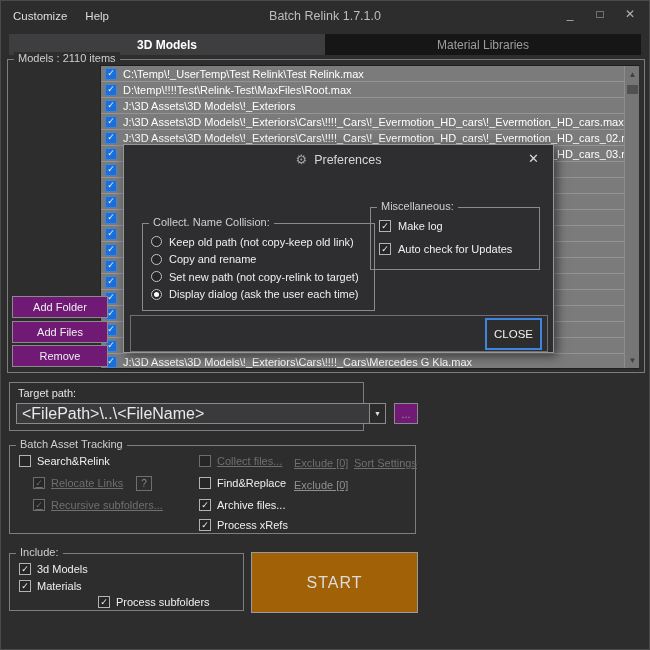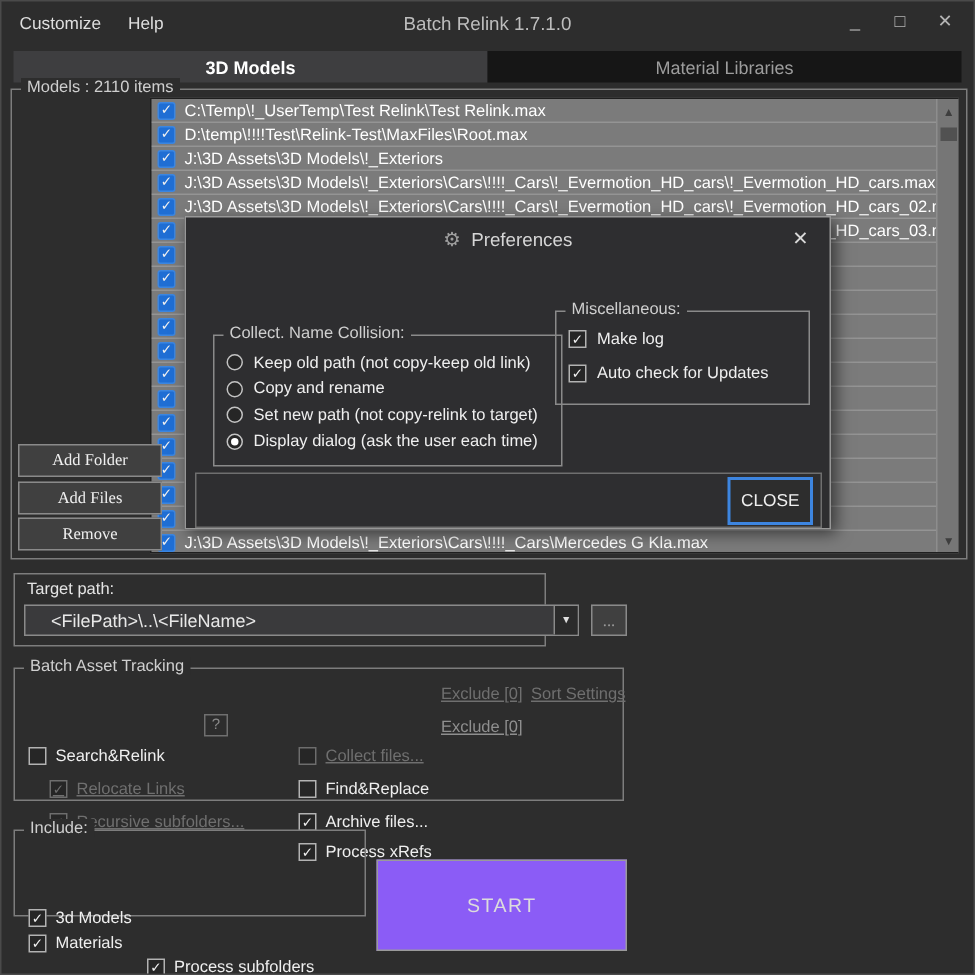--- a/index.html
+++ b/index.html
@@ -36,32 +36,32 @@
 
   
   .cbx{width:12px;height:12px;min-width:12px;border:1px solid #b3b3b3;background:#262626;display:inline-flex;align-items:center;justify-content:center;}
   .cbx i{font-style:normal;font-size:9px;color:#f0f0f0;line-height:1;}
   .cbx.blue{background:#1f6ed4;border:1px solid #3c86e0;border-radius:2px;}
   .cbx.dis{border-color:#6d6d6d;}
   .cbx.dis i{color:#6d6d6d;}
   .rad{position:relative;width:11px;height:11px;min-width:11px;border:1px solid #c3c3c3;border-radius:50%;background:#262626;display:inline-block;}
   .rad.sel::after{content:"";position:absolute;left:2px;top:2px;width:5px;height:5px;border-radius:50%;background:#ffffff;}
 
-  .ctl-row{position:absolute;display:flex;align-items:center;gap:6px;font-size:11px;color:#efefef;white-space:nowrap;margin-top:43px;}
+  .ctl-row{position:absolute;display:flex;align-items:center;gap:6px;font-size:11px;color:#efefef;white-space:nowrap;}
   .ctl-row.dim{color:#6f6f6f;text-decoration:underline;}
   .link{font-size:11px;color:#8f8f8f;text-decoration:underline;white-space:nowrap;}
   .link.dim{color:#6f6f6f;}
 
   
-  .btn{position:absolute;background:#404040;border:1px solid #8a8a8a;color:#efefef;font-size:11px;display:flex;align-items:center;justify-content:center;font-family:Liberation Serif, serif;}
-  .start-btn{position:absolute;left:250px;top:551px;width:167px;height:61px;background:#8b5cf6;border:1px solid #9a9a9a;color:#dcdcdc;font-size:13px;letter-spacing:1px;display:flex;align-items:center;justify-content:center;margin-top:21px;}
+  .btn{position:absolute;background:#701a75;border:1px solid #8a8a8a;color:#efefef;font-size:11px;display:flex;align-items:center;justify-content:center;}
+  .start-btn{position:absolute;left:250px;top:551px;width:167px;height:61px;background:#a16207;border:1px solid #9a9a9a;color:#dcdcdc;font-size:16px;letter-spacing:1px;display:flex;align-items:center;justify-content:center;}
 
   
   .combo{position:absolute;left:6px;top:20px;width:370px;height:21px;border:1px solid #8a8a8a;background:#3a3a3c;display:flex;align-items:center;}
-  .combo-val{flex:1;padding-left:5px;font-size:12px;color:#e8e8e8;white-space:nowrap;overflow:hidden;margin-left:12px;}
+  .combo-val{flex:1;padding-left:5px;font-size:16px;color:#e8e8e8;white-space:nowrap;overflow:hidden;}
   .combo-arrow{width:16px;height:100%;background:#2b2b2b;border-left:1px solid #8a8a8a;display:flex;align-items:center;justify-content:center;font-size:7px;color:#e0e0e0;}
 
   
   .dialog{position:absolute;left:122px;top:143px;width:431px;height:209px;background:#2e2e30;border:1px solid #979797;box-shadow:3px 3px 10px rgba(0,0,0,.55);z-index:10;}
   .dlg-title{position:absolute;left:0;right:0;top:7px;display:flex;align-items:center;justify-content:center;gap:7px;font-size:12.5px;color:#d6d6d6;}
   .dlg-icon{color:#9f9f9f;font-size:13px;}
   .dlg-close{position:absolute;right:14px;top:6px;color:#d9d9d9;font-size:13px;}
   .dlg-grp{position:absolute;border:1px solid #8a8a8a;}
   .dlg-grp .grp-label{background:#2e2e30;}
   .dlg-bottom{position:absolute;left:6px;top:170px;width:418px;height:37px;border:1px solid #6f6f6f;}

